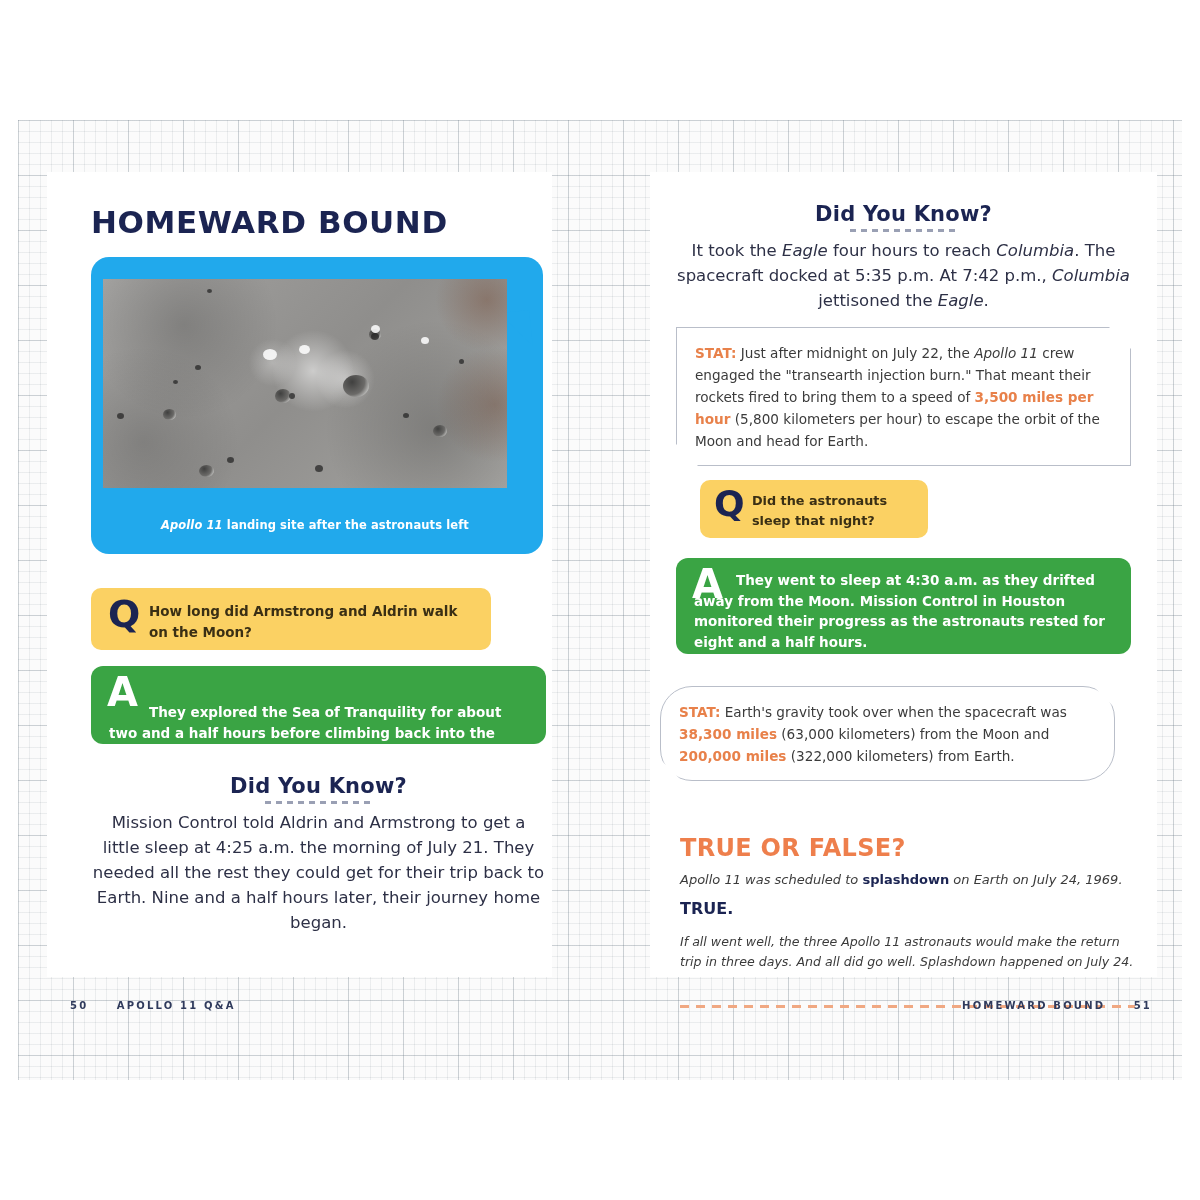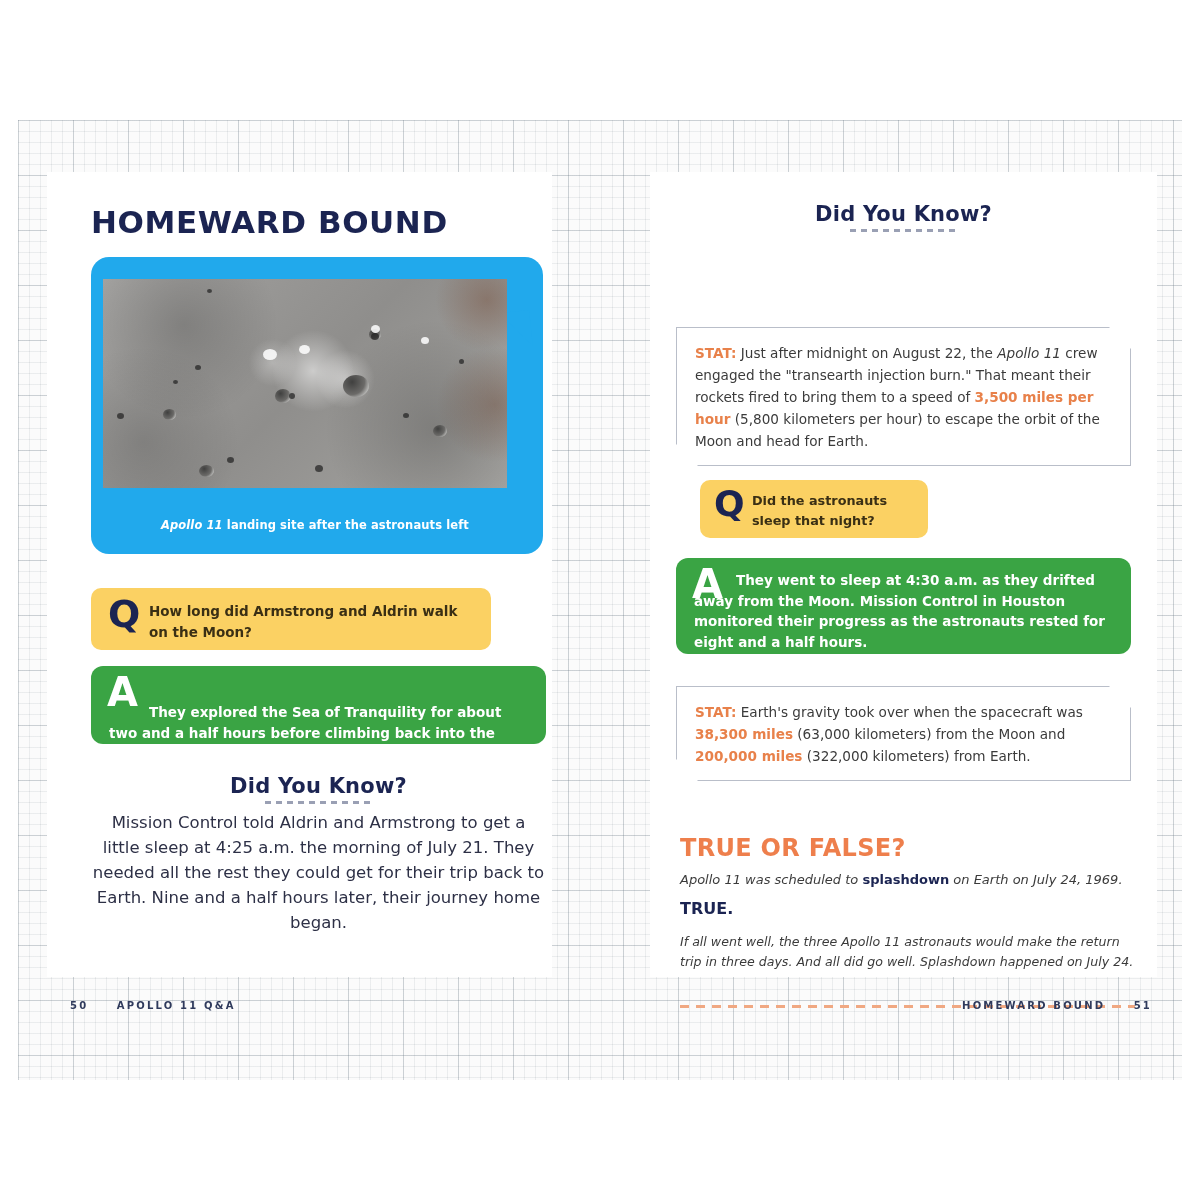--- a/index.html
+++ b/index.html
@@ -338,37 +338,40 @@
       <div class="dyk-rule"></div>
       <div class="dyk-body">Mission Control told Aldrin and Armstrong to get a little sleep at 4:25 a.m. the morning of July 21. They needed all the rest they could get for their trip back to Earth. Nine and a half hours later, their journey home began.</div>
     </div>
   </div>
 
   <div class="page" id="page-right">
 
     <div class="dyk" style="left:26px;top:30px;width:455px;">
       <div class="dyk-title">Did You Know?</div>
       <div class="dyk-rule"></div>
+      <div class="dyk-body"><span>It took the </span><i>Eagle</i><span> four hours to reach </span><i>Columbia</i><span>.</span>
+        <span>The spacecraft docked at 5:35 p.m. At 7:42 p.m.,</span>
+        <i>Columbia</i><span> jettisoned the </span><i>Eagle</i><span>.</span></div>
     </div>
 
     <div class="stat-box" style="left:26px;top:155px;width:455px;">
-      <div class="stat-text"><span class="stat-label">STAT:</span><span> Just after midnight on August 22, the </span><i>Apollo 11</i><span> crew engaged the "transearth injection burn." That meant their rockets fired to bring them to a speed of </span><span class="stat-hl">3,500 miles per hour</span><span> (5,800 kilometers per hour) to escape the orbit of the Moon and head for Earth.</span></div>
+      <div class="stat-text"><span class="stat-label">STAT:</span><span> Just after midnight on July 22, the </span><i>Apollo 11</i><span> crew engaged the "transearth injection burn." That meant their rockets fired to bring them to a speed of </span><span class="stat-hl">3,500 miles per hour</span><span> (5,800 kilometers per hour) to escape the orbit of the Moon and head for Earth.</span></div>
     </div>
 
     <div class="q-box" style="left:50px;top:308px;width:228px;height:58px;">
       <div class="q-mark" style="left:14px;top:6px;font-size:36px;">Q</div>
       <div class="q-text" style="left:52px;top:11px;width:170px;font-size:12.8px;">Did the astronauts sleep that night?</div>
     </div>
 
     <div class="a-box" style="left:26px;top:386px;width:455px;height:96px;">
       <div class="a-mark">A</div>
       <div class="a-text" style="left:18px;top:12px;width:424px;text-indent:42px;">They went to sleep at 4:30 a.m. as they drifted away from the Moon. Mission Control in Houston monitored their progress as the astronauts rested for eight and a half hours.</div>
     </div>
 
-    <div class="stat-box" style="left:26px;top:514px;width:455px;">
+    <div class="stat-box" style="left:10px;top:514px;width:455px;border-radius:32px;">
       <div class="stat-text"><span class="stat-label">STAT:</span><span> Earth's gravity took over when the spacecraft was </span><span class="stat-hl">38,300 miles</span><span> (63,000 kilometers) from the Moon and </span><span class="stat-hl">200,000 miles</span><span> (322,000 kilometers) from Earth.</span></div>
     </div>
 
     <div id="tf-title">TRUE OR FALSE?</div>
     <div id="tf-question"><span>Apollo 11 was scheduled to </span><b>splashdown</b><span> on Earth on July 24, 1969.</span></div>
     <div id="tf-answer">TRUE.</div>
     <div id="tf-explain">If all went well, the three Apollo 11 astronauts would make the return trip in three days. And all did go well. Splashdown happened on July 24.</div>
     <div id="tf-dash"></div>
   </div>
 

